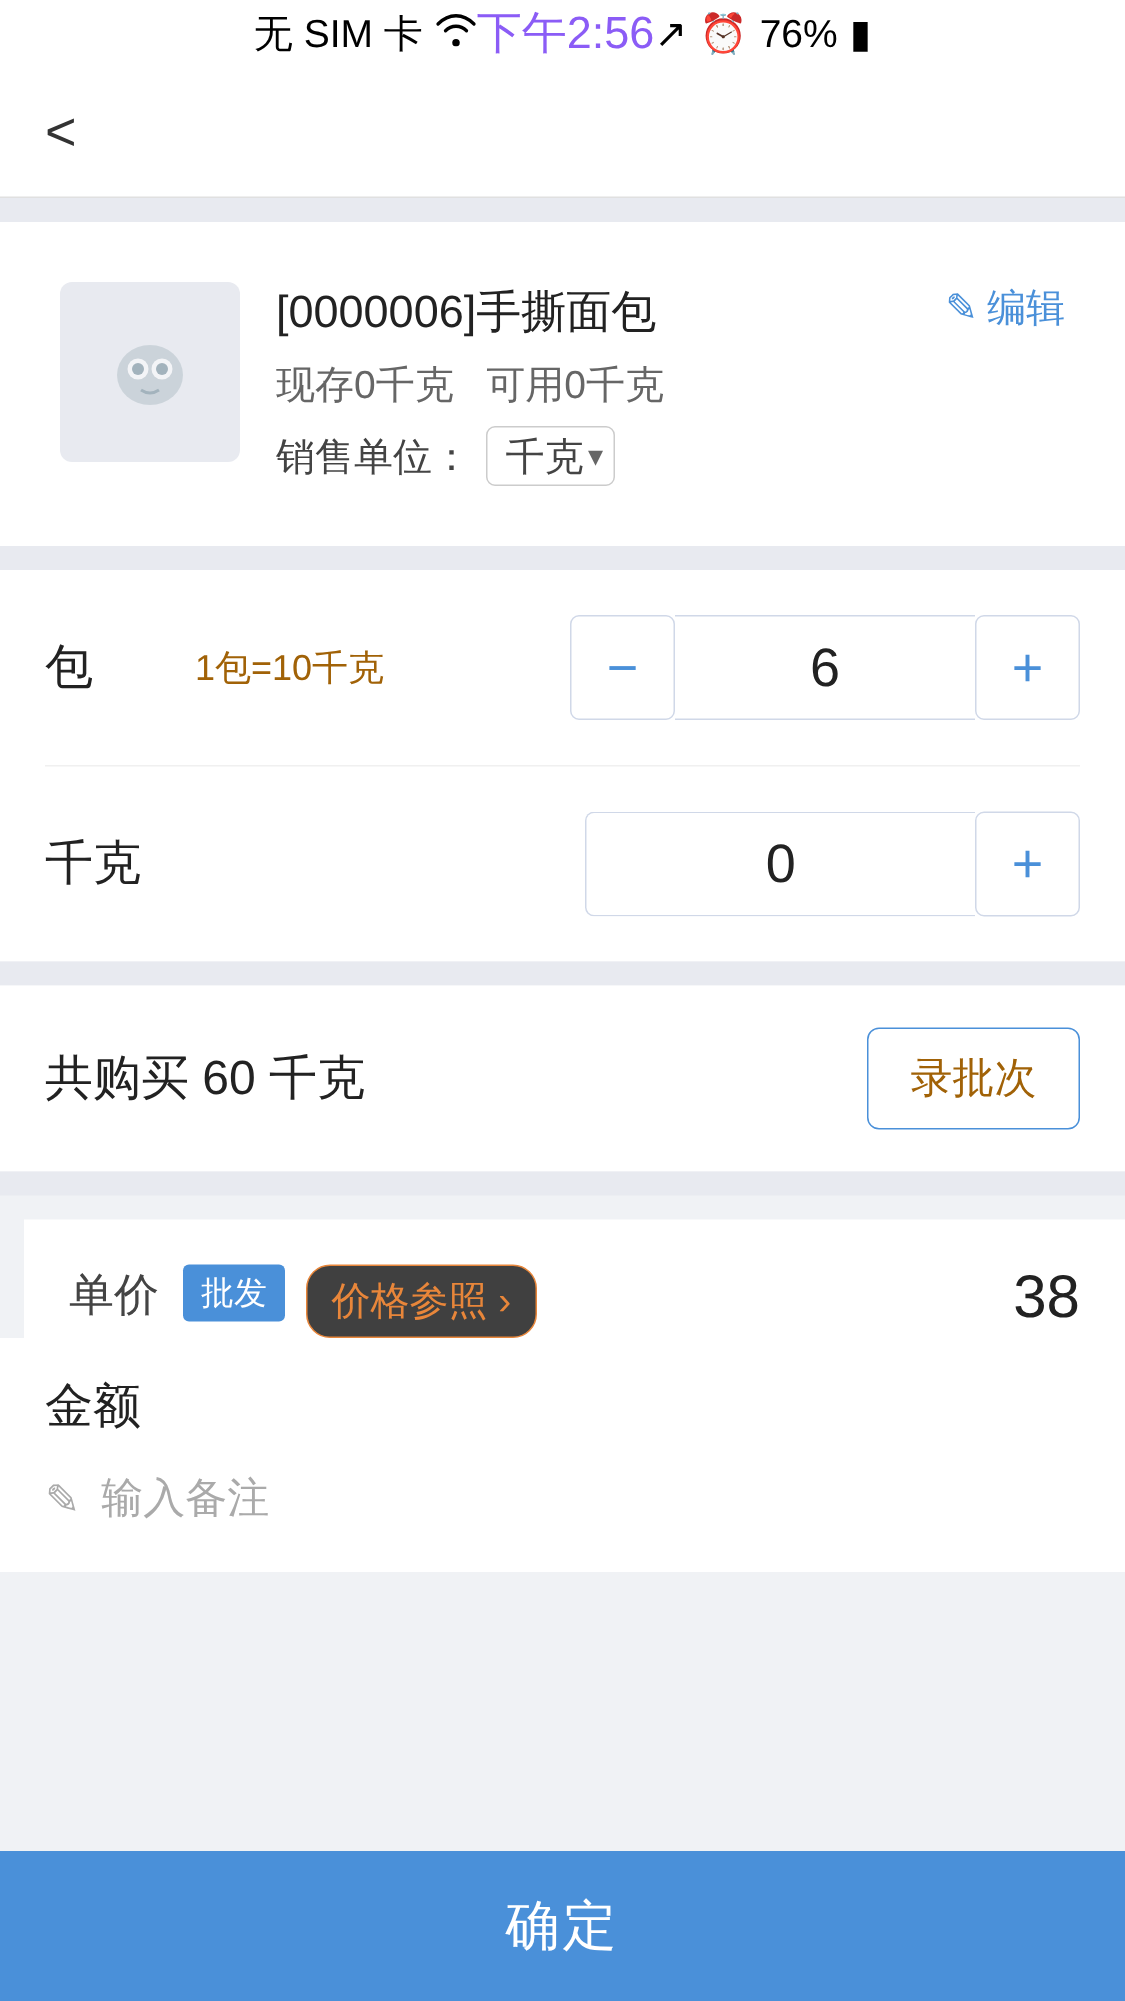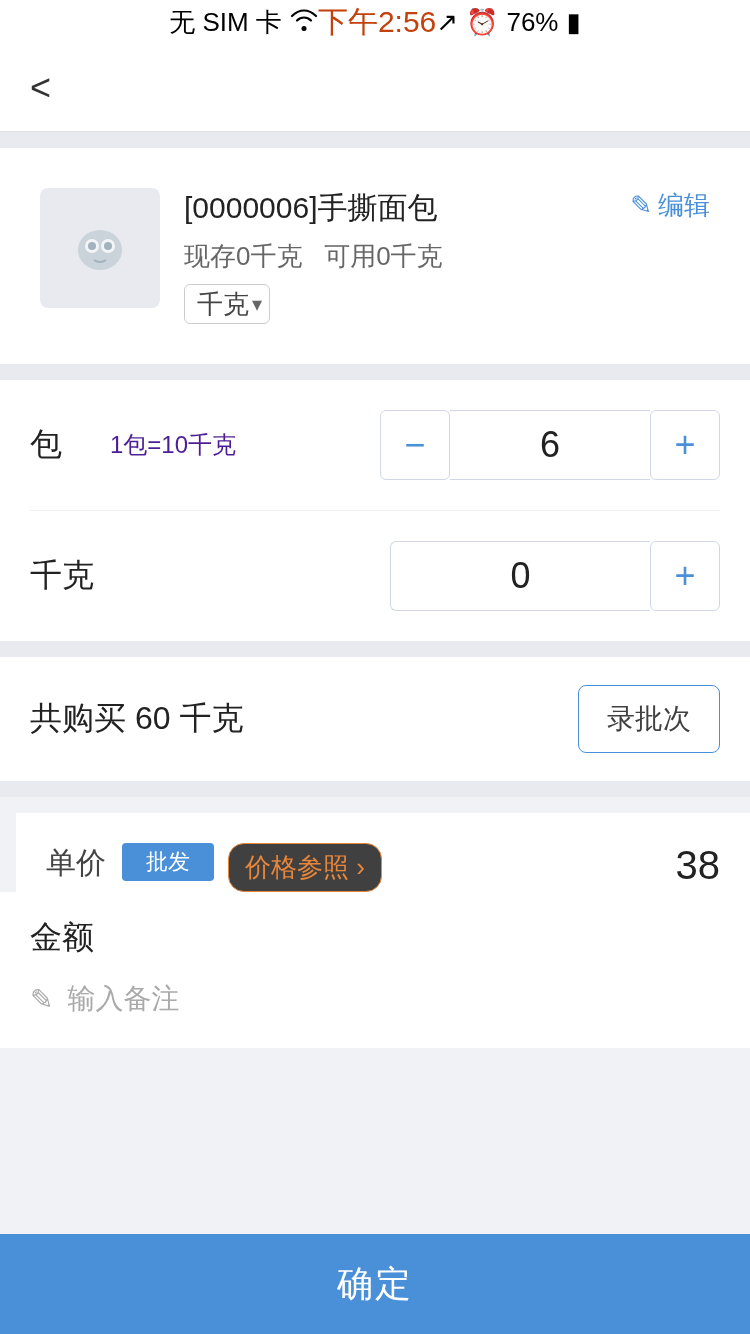--- a/index.html
+++ b/index.html
@@ -18,21 +18,21 @@
       background: #fff;
       height: 44px;
       display: flex;
       align-items: center;
       justify-content: center;
       padding: 0 20px;
       font-size: 28px;
       font-weight: 500;
     }
     .status-left { font-size: 26px; color: #000; display: flex; align-items: center; gap: 8px; }
-    .status-center { font-size: 30px; font-weight: 500; color: #c2410c; }
+    .status-center { font-size: 30px; font-weight: 500; color: #8b5cf6; }
     .status-right { display: flex; align-items: center; gap: 8px; font-size: 26px; color: #000; }
 
     
     .nav-bar {
       background: #fff;
       height: 88px;
       display: flex;
       align-items: center;
       padding: 0 30px;
       border-bottom: 1px solid #e0e0e0;
@@ -128,22 +128,22 @@
       border-bottom: 1px solid #f0f0f0;
     }
     .input-row:last-child { border-bottom: none; }
     .input-label {
       font-size: 32px;
       color: #222;
       min-width: 80px;
     }
     .input-sub {
       font-size: 24px;
-      color: #4c1d95;
-      margin-left: 0;
+      color: #a16207;
+      margin-left: 20px;
       flex: 1;
     }
     .input-controls {
       display: flex;
       align-items: center;
       gap: 0;
       margin-left: auto;
     }
     .ctrl-btn {
       width: 70px;
@@ -182,21 +182,21 @@
     }
     .summary-text {
       font-size: 32px;
       color: #222;
     }
     .batch-btn {
       border: 1px solid #4a90d9;
       border-radius: 8px;
       padding: 14px 28px;
       font-size: 28px;
-      color: #404040;
+      color: #a16207;
       background: #fff;
       cursor: pointer;
     }
 
     
     .price-section {
       background: #fff;
       margin-top: 16px;
       padding: 30px 30px 0 30px;
       display: flex;
@@ -205,21 +205,21 @@
     }
     .price-label {
       font-size: 30px;
       color: #444;
       margin-right: 16px;
     }
     .price-tag {
       background: #4a90d9;
       color: #fff;
       font-size: 22px;
-      padding: 4px 24px;
+      padding: 4px 12px;
       border-radius: 4px;
       margin-right: 14px;
     }
     .price-ref-btn {
       border: 1px solid #e8863a;
       border-radius: 16px;
       padding: 6px 16px;
       font-size: 26px;
       color: #e8863a;
       background: #404040;
@@ -343,20 +343,21 @@
       <span class="edit-btn">
         <span>✎</span>
         <span>编辑</span>
       </span>
     </div>
     <div class="product-stock">
       <span>现存0千克</span>&nbsp;&nbsp;
       <span>可用0千克</span>
     </div>
     <div class="product-unit">
+      <span>销售单位：</span>
       <div class="unit-select-wrap">
         <select class="unit-select">
           <option>千克</option>
         </select>
       </div>
     </div>
   </div>
 </div>
 
 <div class="divider"></div>

